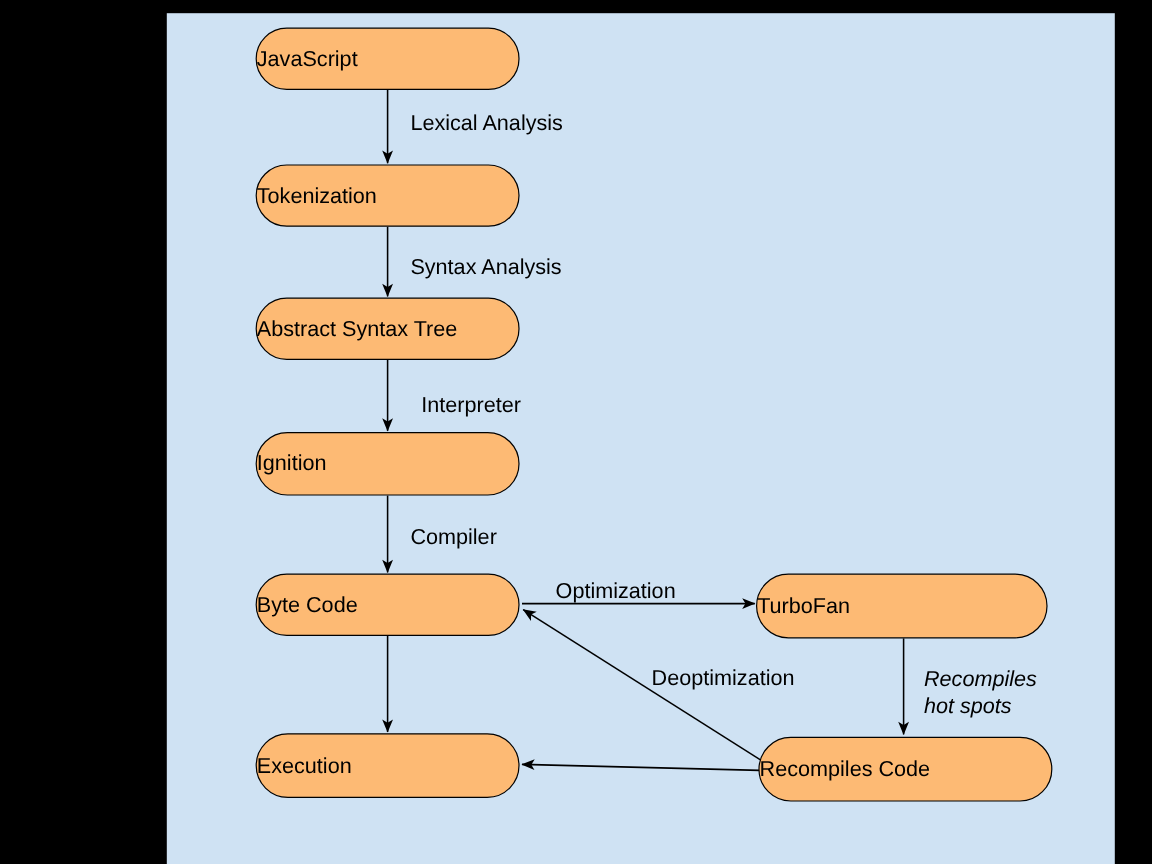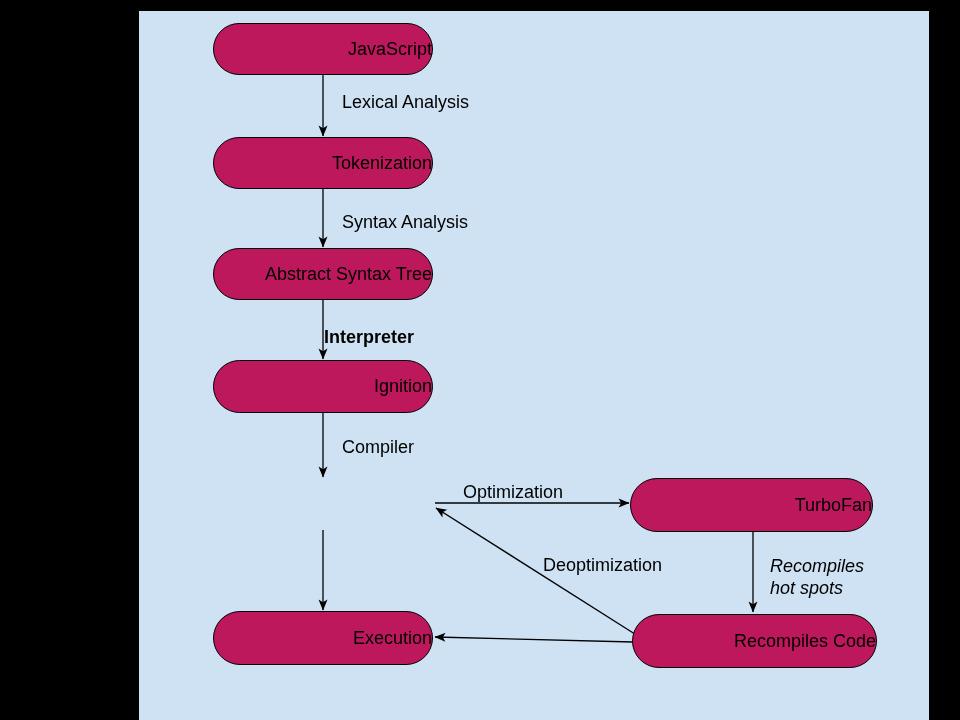--- a/index.html
+++ b/index.html
@@ -24,24 +24,24 @@
     left: 0;
     top: 0;
     width: 790px;
     height: 709px;
   }
   .node {
     position: absolute;
     box-sizing: border-box;
     border: 1.4px solid #000000;
     border-radius: 30px;
-    background: #be185d;
+    background: #fdba74;
     display: flex;
     align-items: center;
-    justify-content: flex-end;
+    justify-content: flex-start;
     font-size: 18px;
     color: #000000;
   }
   .edge-label {
     position: absolute;
     font-size: 18px;
     color: #000000;
     white-space: pre-line;
     line-height: 1.22;
   }
@@ -73,32 +73,35 @@
   </div>
   <div class="node" style="left:74px;  top:126px; width:220px; height:52px;">
     <span>Tokenization</span>
   </div>
   <div class="node" style="left:74px;  top:349px; width:220px; height:53px;">
     <span>Ignition</span>
   </div>
   <div class="node" style="left:74px;  top:237px; width:220px; height:52px;">
     <span>Abstract Syntax Tree</span>
   </div>
+  <div class="node" style="left:74px;  top:467px; width:220px; height:52px;">
+    <span>Byte Code</span>
+  </div>
   <div class="node" style="left:74px;  top:600px; width:220px; height:54px;">
     <span>Execution</span>
   </div>
   <div class="node" style="left:491px; top:467px; width:243px; height:54px;">
     <span>TurboFan</span>
   </div>
   <div class="node" style="left:493px; top:603px; width:245px; height:54px;">
     <span>Recompiles Code</span>
   </div>
 
   <div class="edge-label" style="left:203px; top:201px;">Syntax Analysis</div>
   <div class="edge-label" style="left:203px; top:81px;">Lexical Analysis</div>
-  <div class="edge-label" style="left:185px; top:316px;font-weight:bold;">Interpreter</div>
+  <div class="edge-label" style="left:212px; top:316px;">Interpreter</div>
   <div class="edge-label" style="left:203px; top:426px;">Compiler</div>
   <div class="edge-label" style="left:324px; top:471px;">Optimization</div>
   <div class="edge-label" style="left:631px; top:545px;font-style:italic;">Recompiles
 hot spots</div>
   <div class="edge-label" style="left:404px; top:544px;">Deoptimization</div>
 
 </div>
 
 </body></html>

